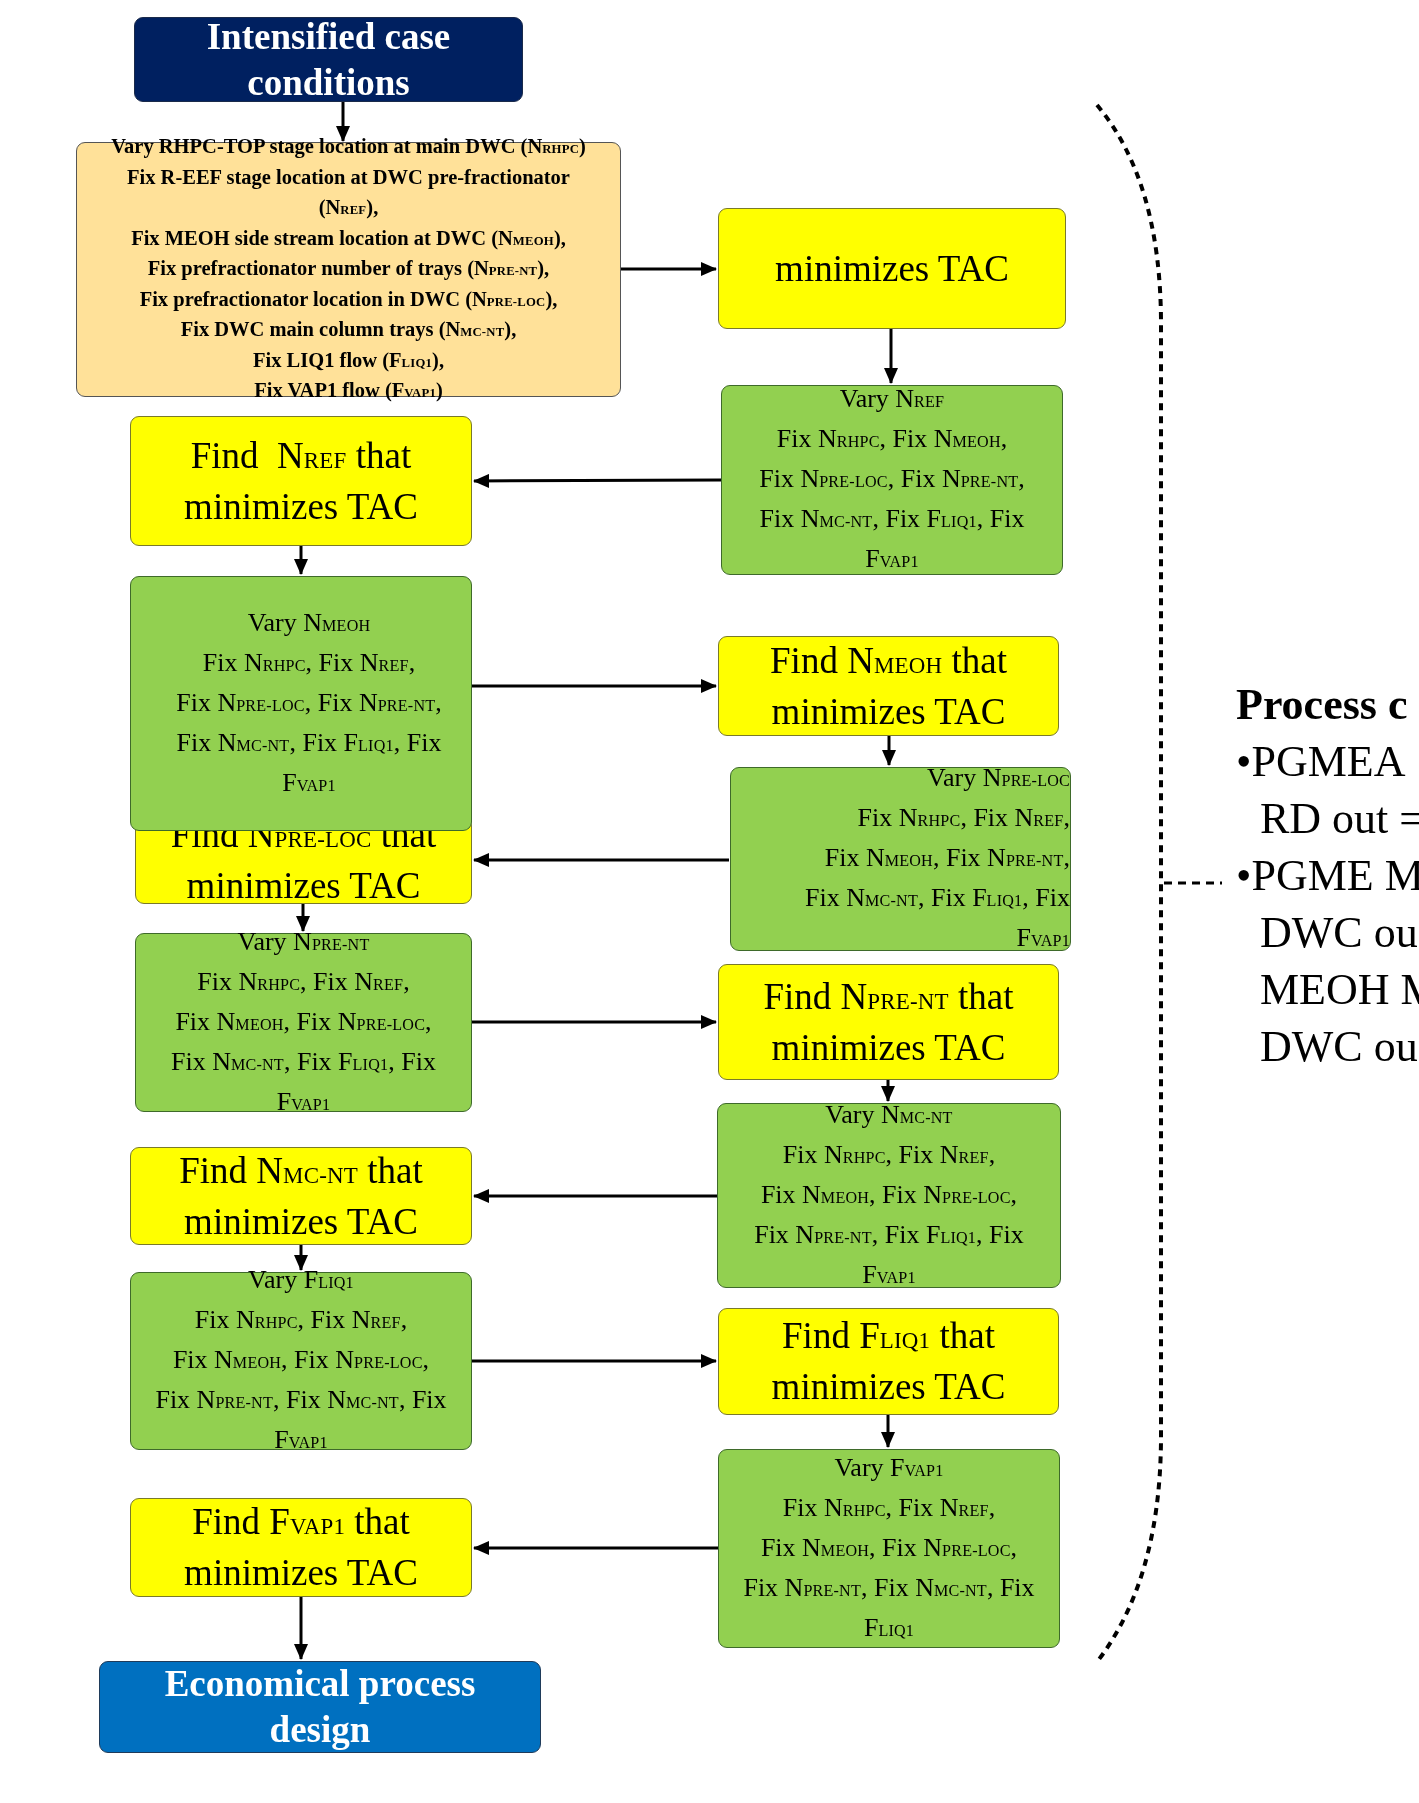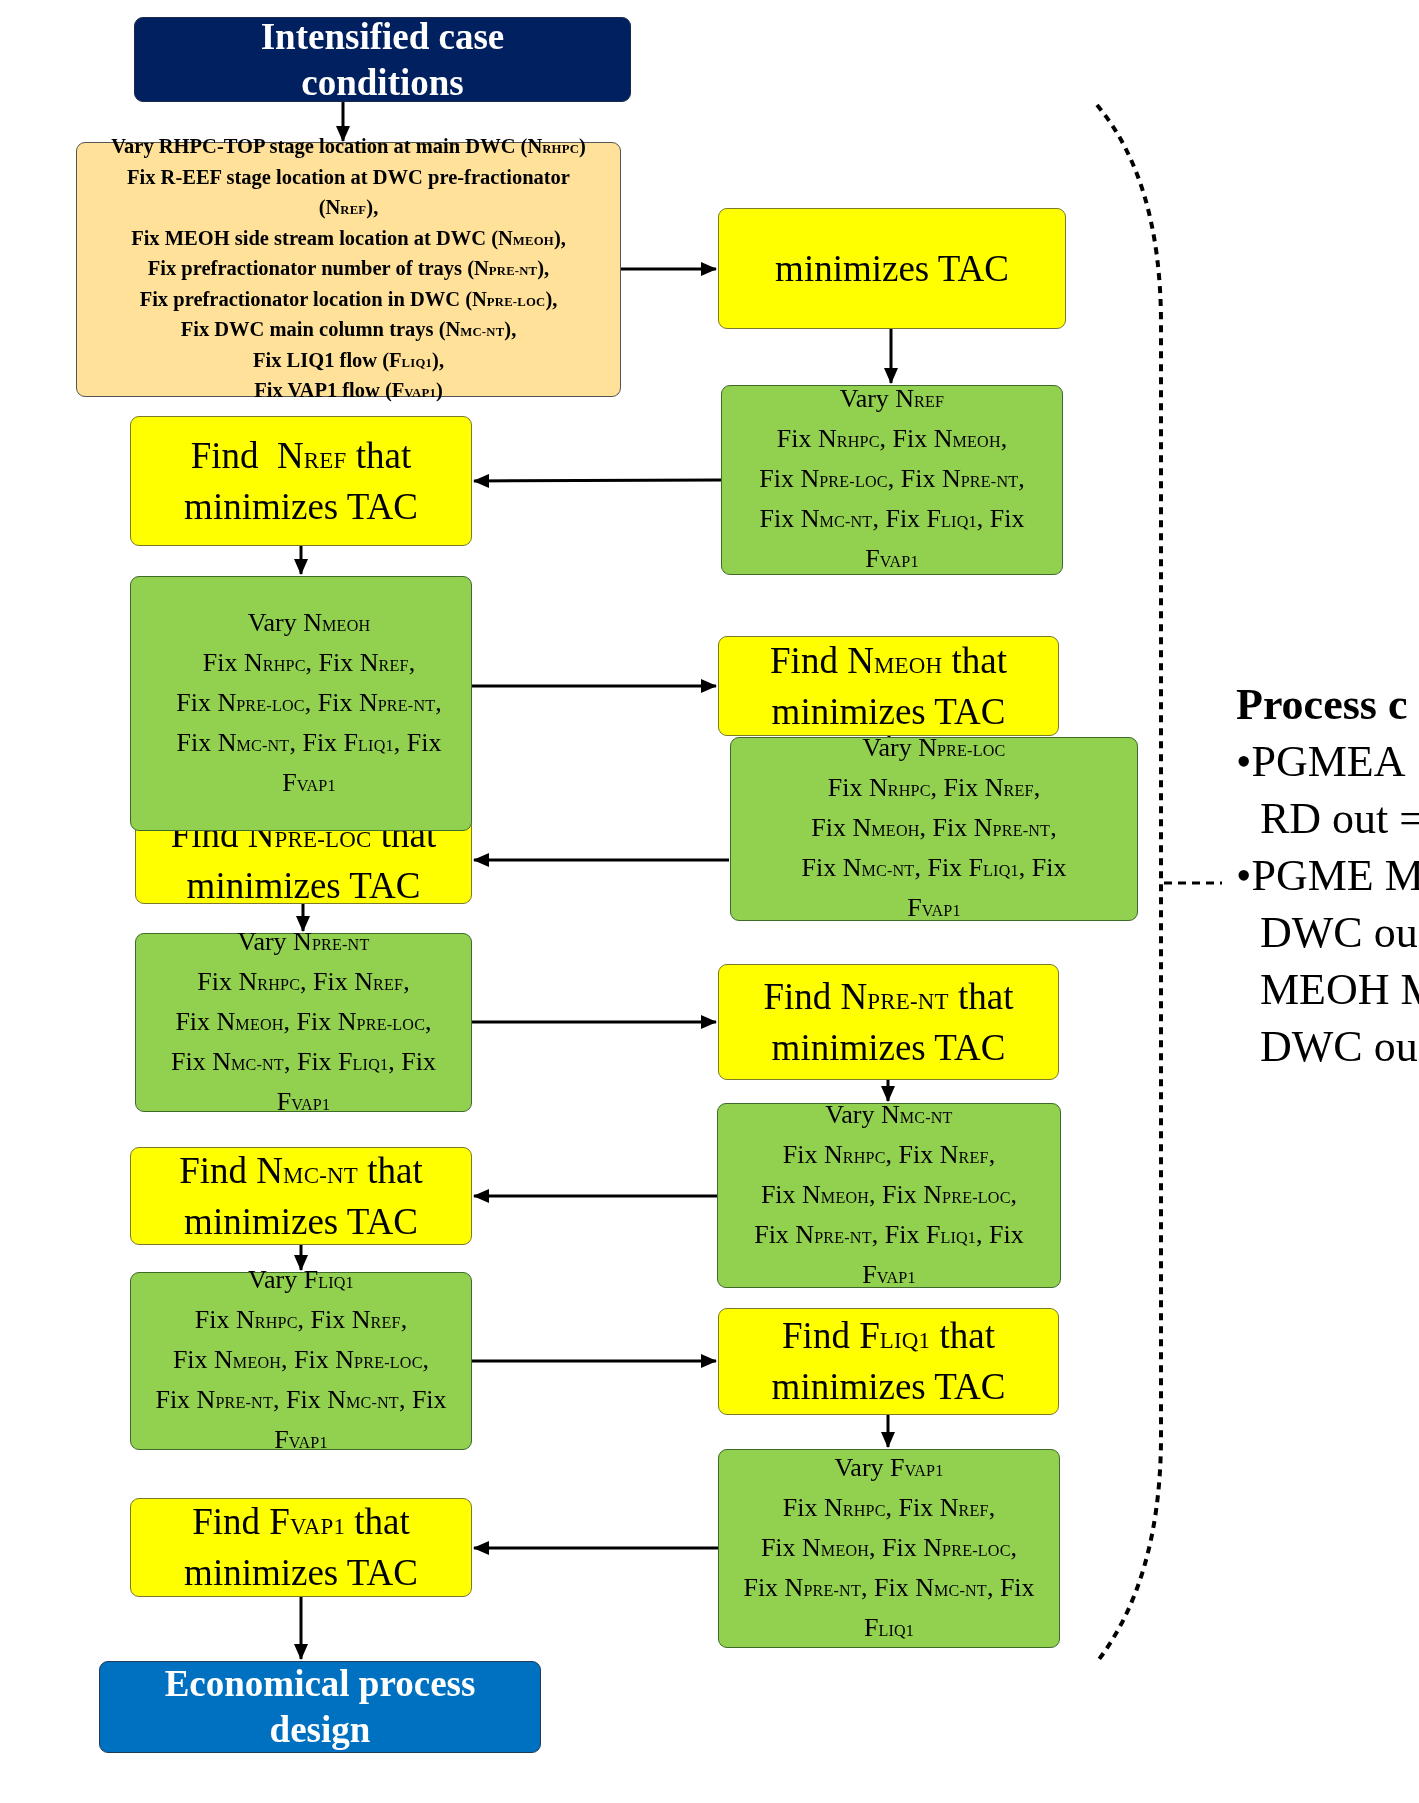--- a/index.html
+++ b/index.html
@@ -66,21 +66,21 @@
 
   <line x1="718" y1="1548" x2="474" y2="1548" stroke="#000" stroke-width="3" marker-end="url(#ahL)"></line>
 
   <line x1="301" y1="1597" x2="301" y2="1659" stroke="#000" stroke-width="3" marker-end="url(#ahL)"></line>
 
   <path d="M1097,105 Q1160,180 1161,320 L1161,1440 Q1160,1580 1097,1662" fill="none" stroke="#000" stroke-width="4" stroke-dasharray="7,6"></path>
 
   <line x1="1164" y1="883" x2="1222" y2="883" stroke="#000" stroke-width="3" stroke-dasharray="8,6"></line>
 </svg>
 
-<div class="box dark" style="left:134px; top:17px; width:497px; height:85px;">
+<div class="box dark" style="left:134px; top:17px; width:389px; height:85px;">
   <span class="line">Intensified case</span>
   <span class="line">conditions</span>
 </div>
 
 <div class="box orange" id="initial-box" style="left:76px; top:142px; width:545px; height:255px;justify-content:center;">
     <span class="line"><span>Vary RHPC-TOP stage location at main DWC (N</span><span class="sub">RHPC</span><span>)</span></span>
     <span class="line"><span>Fix R-EEF stage location at DWC pre-fractionator</span><span class="sub"></span><span></span></span>
     <span class="line"><span>(N</span><span class="sub">REF</span><span>),</span></span>
     <span class="line"><span>Fix MEOH side stream location at DWC (N</span><span class="sub">MEOH</span><span>),</span></span>
     <span class="line"><span>Fix prefractionator number of trays (N</span><span class="sub">PRE-NT</span><span>),</span></span>
@@ -129,21 +129,21 @@
     <span class="line"><span style="white-space: pre;">Fix N</span><span class="sub" style="white-space: pre;">MC-NT</span><span style="white-space: pre;">, Fix F</span><span class="sub" style="white-space: pre;">LIQ1</span><span style="white-space: pre;">, Fix</span></span>
     <span class="line"><span style="white-space: pre;">F</span><span class="sub" style="white-space: pre;">VAP1</span></span>
   </div>
 <div class="box green vary" style="left:130px; top:576px; width:342px; height:255px;padding-left:16px;">
     <span class="line"><span style="white-space: pre;">Vary N</span><span class="sub" style="white-space: pre;">MEOH</span></span>
     <span class="line"><span style="white-space: pre;">Fix N</span><span class="sub" style="white-space: pre;">RHPC</span><span style="white-space: pre;">, Fix N</span><span class="sub" style="white-space: pre;">REF</span><span style="white-space: pre;">,</span></span>
     <span class="line"><span style="white-space: pre;">Fix N</span><span class="sub" style="white-space: pre;">PRE-LOC</span><span style="white-space: pre;">, Fix N</span><span class="sub" style="white-space: pre;">PRE-NT</span><span style="white-space: pre;">,</span></span>
     <span class="line"><span style="white-space: pre;">Fix N</span><span class="sub" style="white-space: pre;">MC-NT</span><span style="white-space: pre;">, Fix F</span><span class="sub" style="white-space: pre;">LIQ1</span><span style="white-space: pre;">, Fix</span></span>
     <span class="line"><span style="white-space: pre;">F</span><span class="sub" style="white-space: pre;">VAP1</span></span>
   </div>
-<div class="box green vary" style="left:730px; top:737px; width:408px; height:184px;">
+<div class="box green vary" style="left:730px; top:767px; width:341px; height:184px;align-items:flex-end;">
     <span class="line"><span style="white-space: pre;">Vary N</span><span class="sub" style="white-space: pre;">PRE-LOC</span></span>
     <span class="line"><span style="white-space: pre;">Fix N</span><span class="sub" style="white-space: pre;">RHPC</span><span style="white-space: pre;">, Fix N</span><span class="sub" style="white-space: pre;">REF</span><span style="white-space: pre;">,</span></span>
     <span class="line"><span style="white-space: pre;">Fix N</span><span class="sub" style="white-space: pre;">MEOH</span><span style="white-space: pre;">, Fix N</span><span class="sub" style="white-space: pre;">PRE-NT</span><span style="white-space: pre;">,</span></span>
     <span class="line"><span style="white-space: pre;">Fix N</span><span class="sub" style="white-space: pre;">MC-NT</span><span style="white-space: pre;">, Fix F</span><span class="sub" style="white-space: pre;">LIQ1</span><span style="white-space: pre;">, Fix</span></span>
     <span class="line"><span style="white-space: pre;">F</span><span class="sub" style="white-space: pre;">VAP1</span></span>
   </div>
 <div class="box green vary" style="left:135px; top:933px; width:337px; height:179px;">
     <span class="line"><span style="white-space: pre;">Vary N</span><span class="sub" style="white-space: pre;">PRE-NT</span></span>
     <span class="line"><span style="white-space: pre;">Fix N</span><span class="sub" style="white-space: pre;">RHPC</span><span style="white-space: pre;">, Fix N</span><span class="sub" style="white-space: pre;">REF</span><span style="white-space: pre;">,</span></span>
     <span class="line"><span style="white-space: pre;">Fix N</span><span class="sub" style="white-space: pre;">MEOH</span><span style="white-space: pre;">, Fix N</span><span class="sub" style="white-space: pre;">PRE-LOC</span><span style="white-space: pre;">,</span></span>

